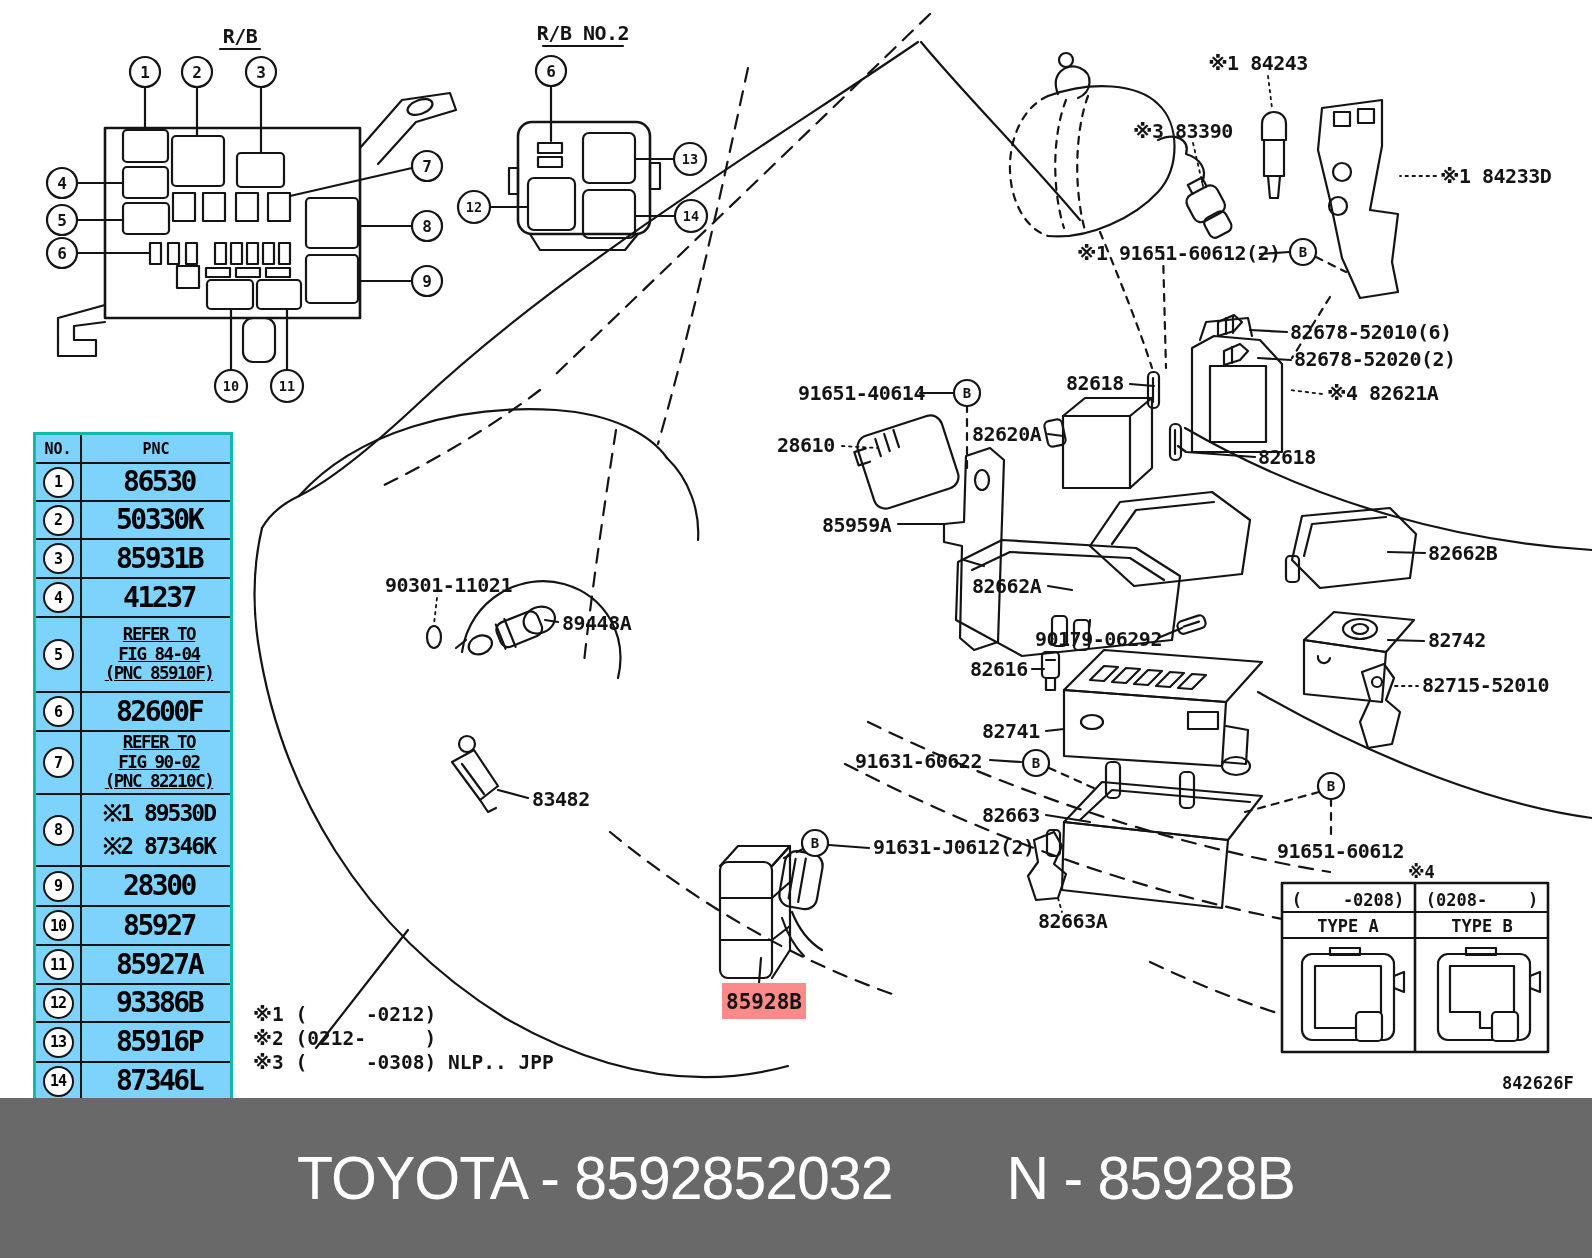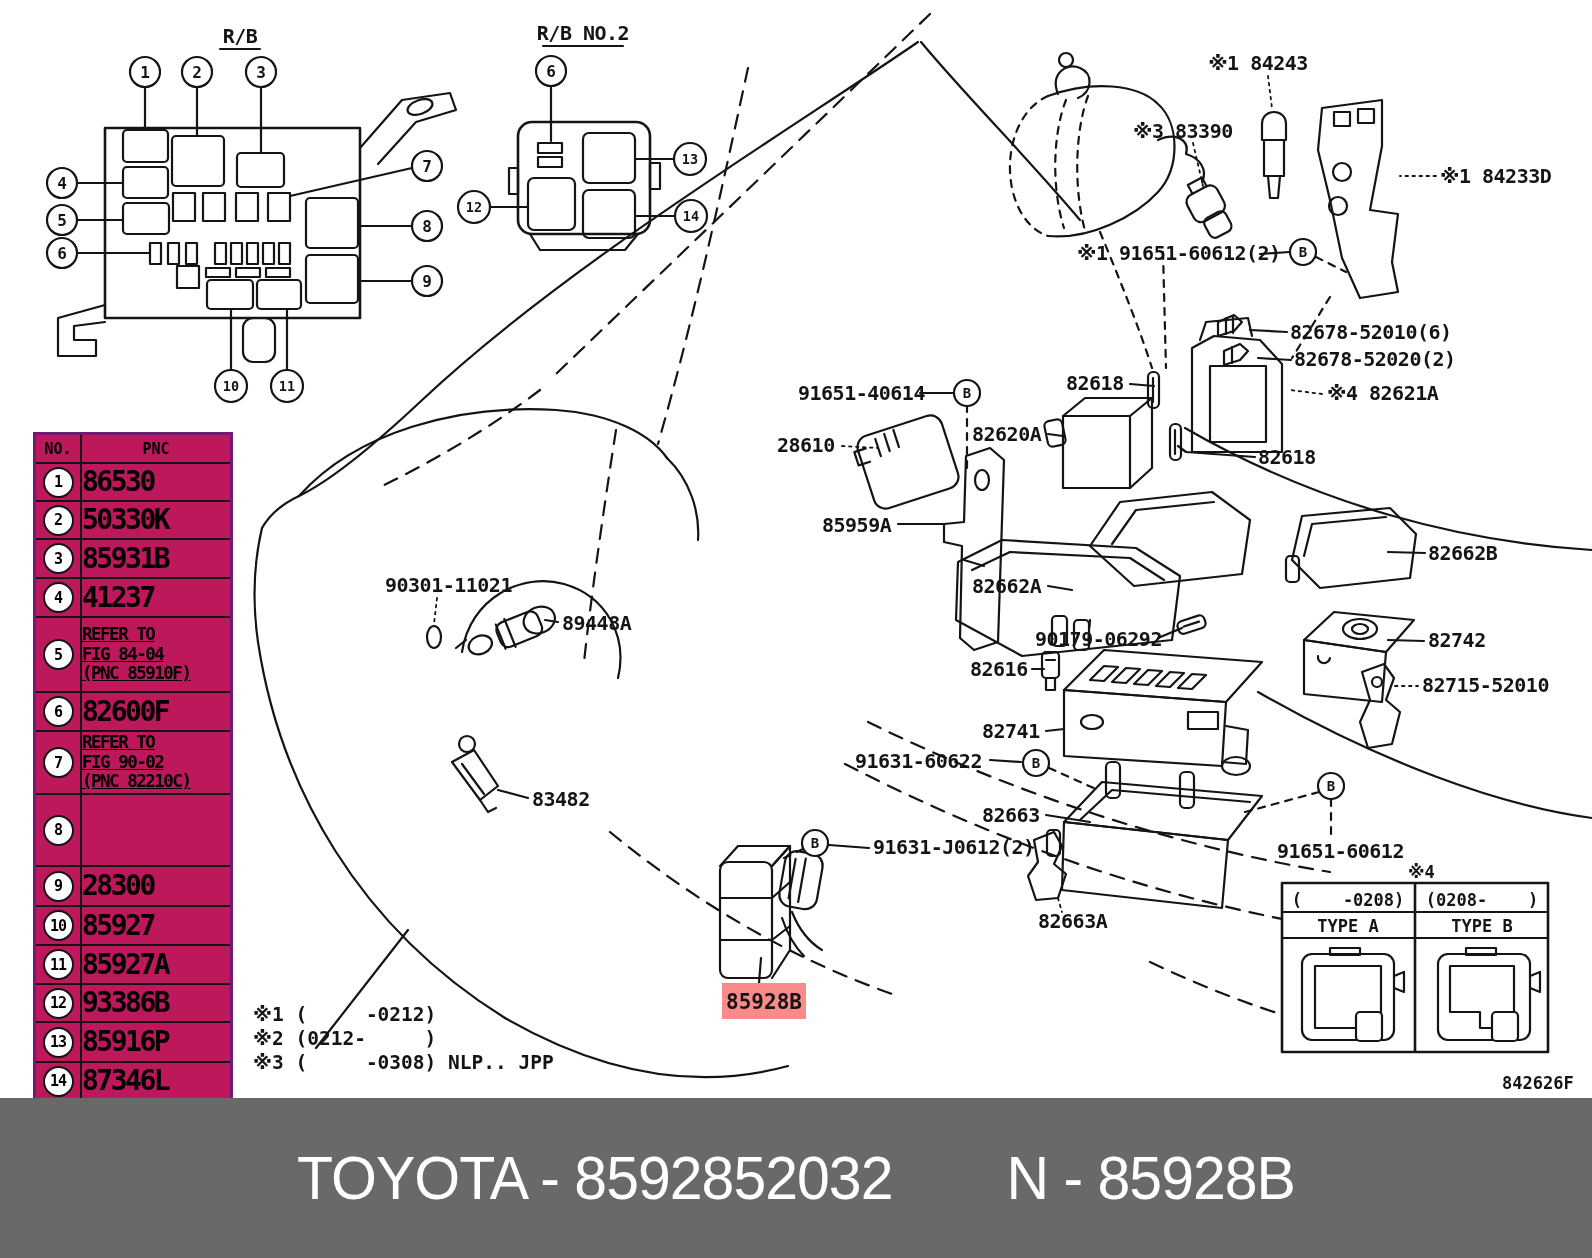--- a/index.html
+++ b/index.html
@@ -17,25 +17,25 @@
   text{fill:#141414;}
   .t{font:bold 20px "DejaVu Sans Mono","DejaVu Sans",monospace;letter-spacing:-.5px;}
   .tm{text-anchor:middle;}
   .ts{font:bold 17px "DejaVu Sans Mono","DejaVu Sans",monospace;}
   .tnote{font:bold 19.5px "DejaVu Sans Mono","DejaVu Sans",monospace;}
   .tc{font:bold 16px "DejaVu Sans Mono","DejaVu Sans",monospace;text-anchor:middle;}
   .tc2{font:bold 13.5px "DejaVu Sans Mono","DejaVu Sans",monospace;text-anchor:middle;}
   .tb{font:bold 14px "DejaVu Sans Mono","DejaVu Sans",monospace;text-anchor:middle;}
   .thl{font:bold 21px "DejaVu Sans Mono","DejaVu Sans",monospace;text-anchor:middle;}
   
-  .parts-table{position:absolute;left:33px;top:432px;width:194px;border:3px solid #701a75;background:#be185d;}
+  .parts-table{position:absolute;left:33px;top:432px;width:194px;border:3px solid #14b8a6;background:#7dd3fc;}
   .pt-row{display:flex;border-top:2.5px solid #141414;align-items:stretch;}
   .pt-row:first-child{border-top:none;}
   .pt-no{width:44px;border-right:2.5px solid #141414;display:flex;align-items:center;justify-content:center;flex:none;}
-  .pt-pnc{flex:1;display:flex;flex-direction:column;justify-content:center;padding-left:0;overflow:hidden;}
+  .pt-pnc{flex:1;display:flex;flex-direction:column;justify-content:center;padding-left:6px;overflow:hidden;align-items:center;}
   .pt-head{height:27px;}
   .pt-head .pt-no,.pt-head .pt-pnc{font:bold 15px "DejaVu Sans Mono",monospace;align-items:center;justify-content:center;display:flex;flex-direction:row;padding-left:0;}
   .pnc{font:bold 28px "DejaVu Sans Mono",monospace;letter-spacing:-2.5px;line-height:1;}
   .pncS{font:bold 17.5px "DejaVu Sans Mono",monospace;letter-spacing:-1.5px;line-height:1.12;text-decoration:underline;}
   .pnc8{font:bold 23px "DejaVu Sans Mono",monospace;letter-spacing:-2px;line-height:1.45;text-align:center;}
   .cnum{display:inline-flex;width:27px;height:27px;border:2.5px solid #141414;border-radius:50%;
         align-items:center;justify-content:center;font:bold 15px "DejaVu Sans Mono",monospace;letter-spacing:-1px;background:#fff;}
   .h36{height:36px}.h37{height:37px}.h38{height:38px}.h73{height:73px}.h61{height:61px}.h70{height:70px}
   
   .footer{position:absolute;left:0;top:1098px;width:1592px;height:160px;
@@ -538,20 +538,24 @@
         <div class="pt-pnc">
       <div class="pncS">REFER TO</div>
       <div class="pncS">FIG 90-02</div>
       <div class="pncS">(PNC 82210C)</div>
         </div>
       </div>
   <div class="pt-row h70">
         <div class="pt-no">
           <span class="cnum">8</span>
         </div>
+        <div class="pt-pnc">
+      <div class="pnc8">※1 89530D</div>
+      <div class="pnc8">※2 87346K</div>
+        </div>
       </div>
   <div class="pt-row h38">
         <div class="pt-no">
           <span class="cnum">9</span>
         </div>
         <div class="pt-pnc">
           <div class="pnc">28300</div>
         </div>
       </div>
   <div class="pt-row h37">

